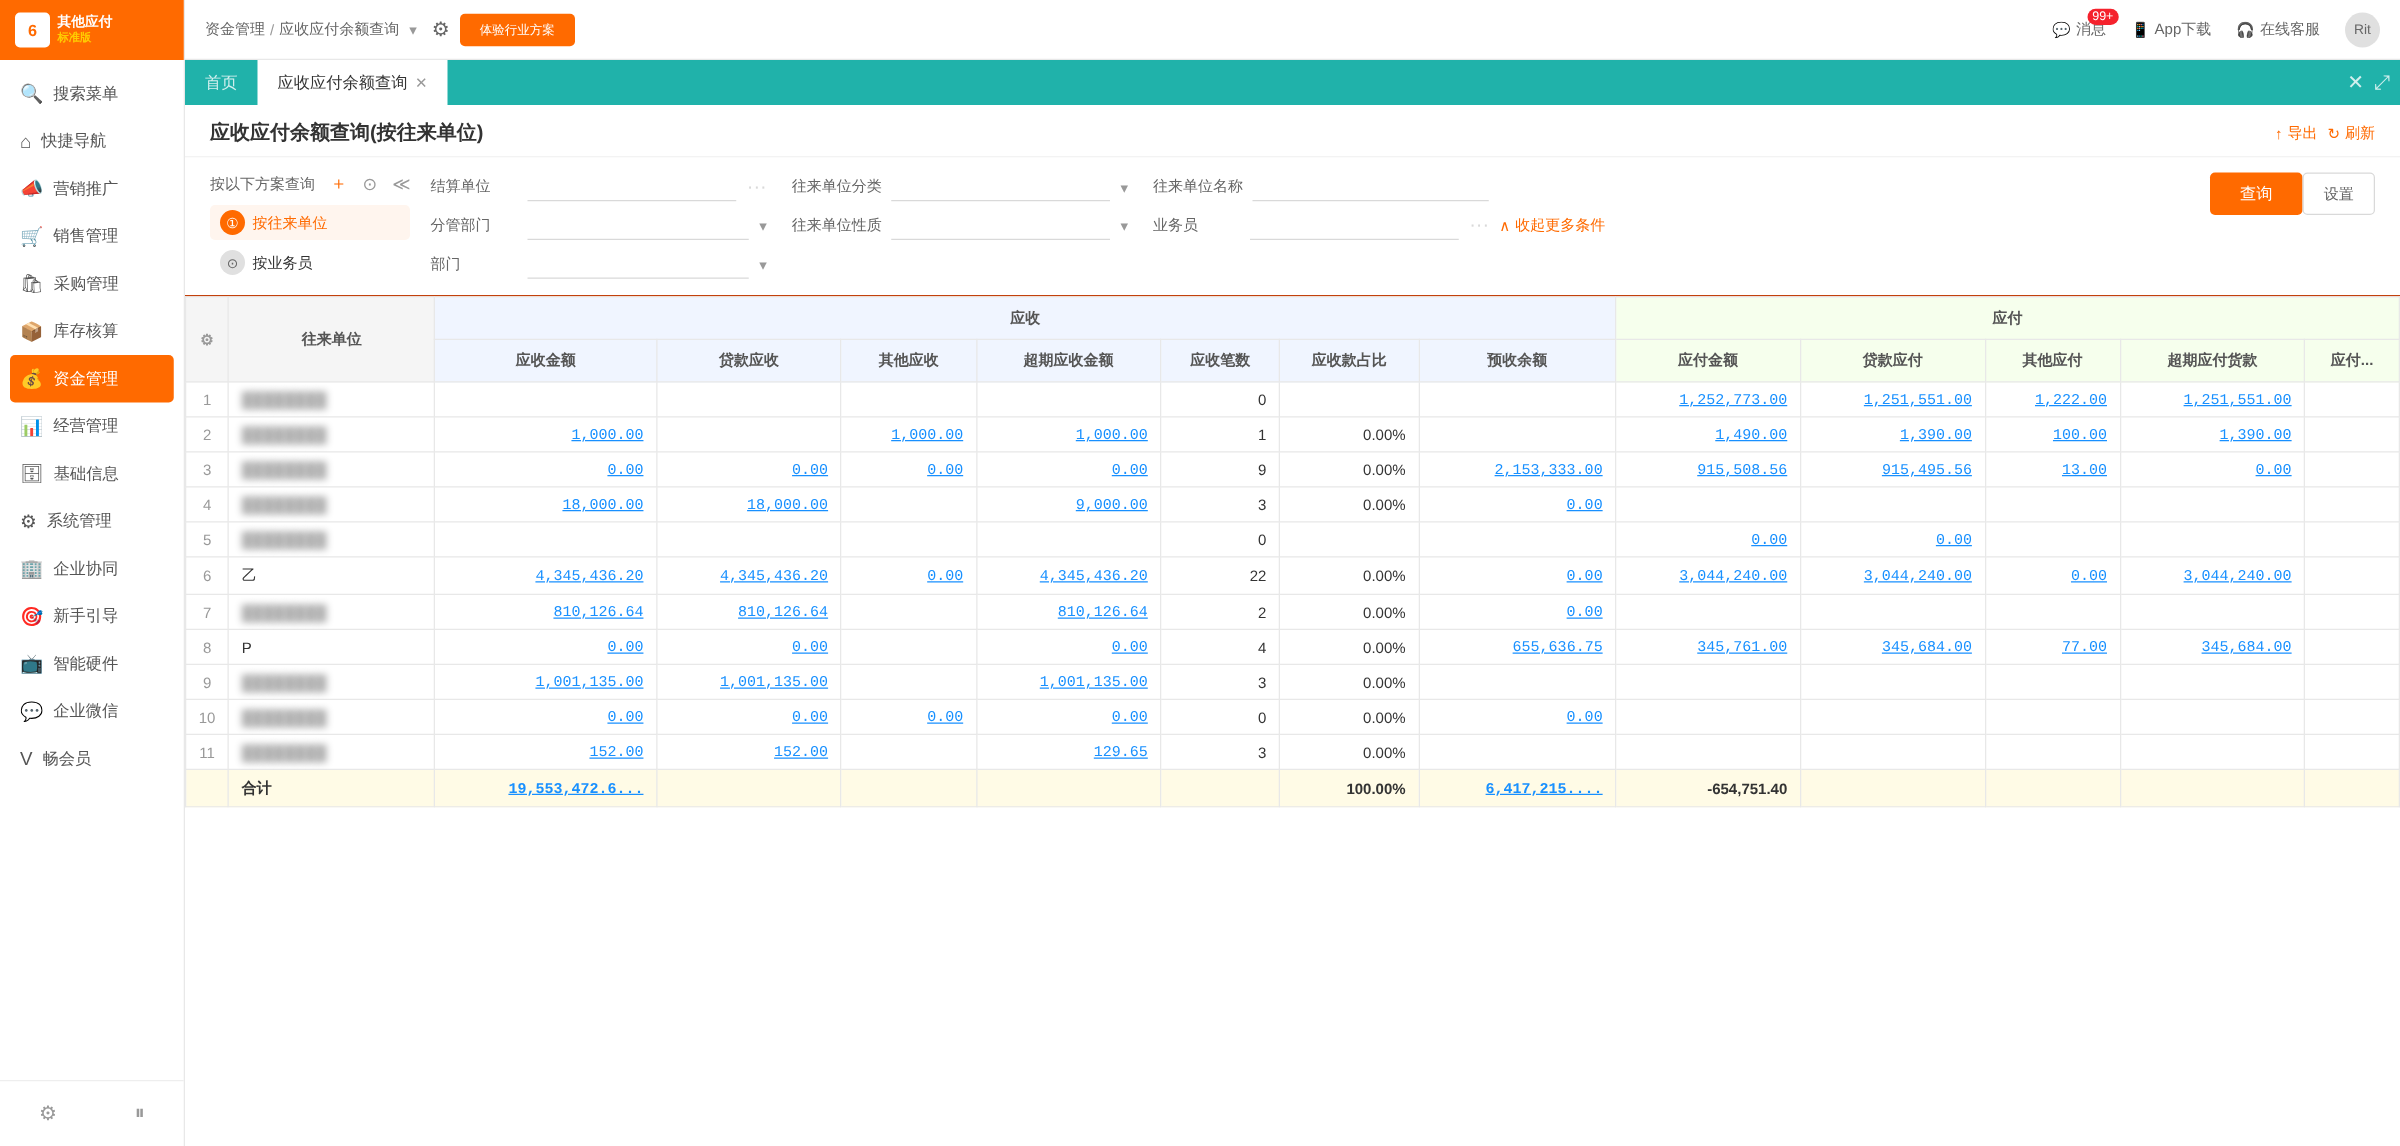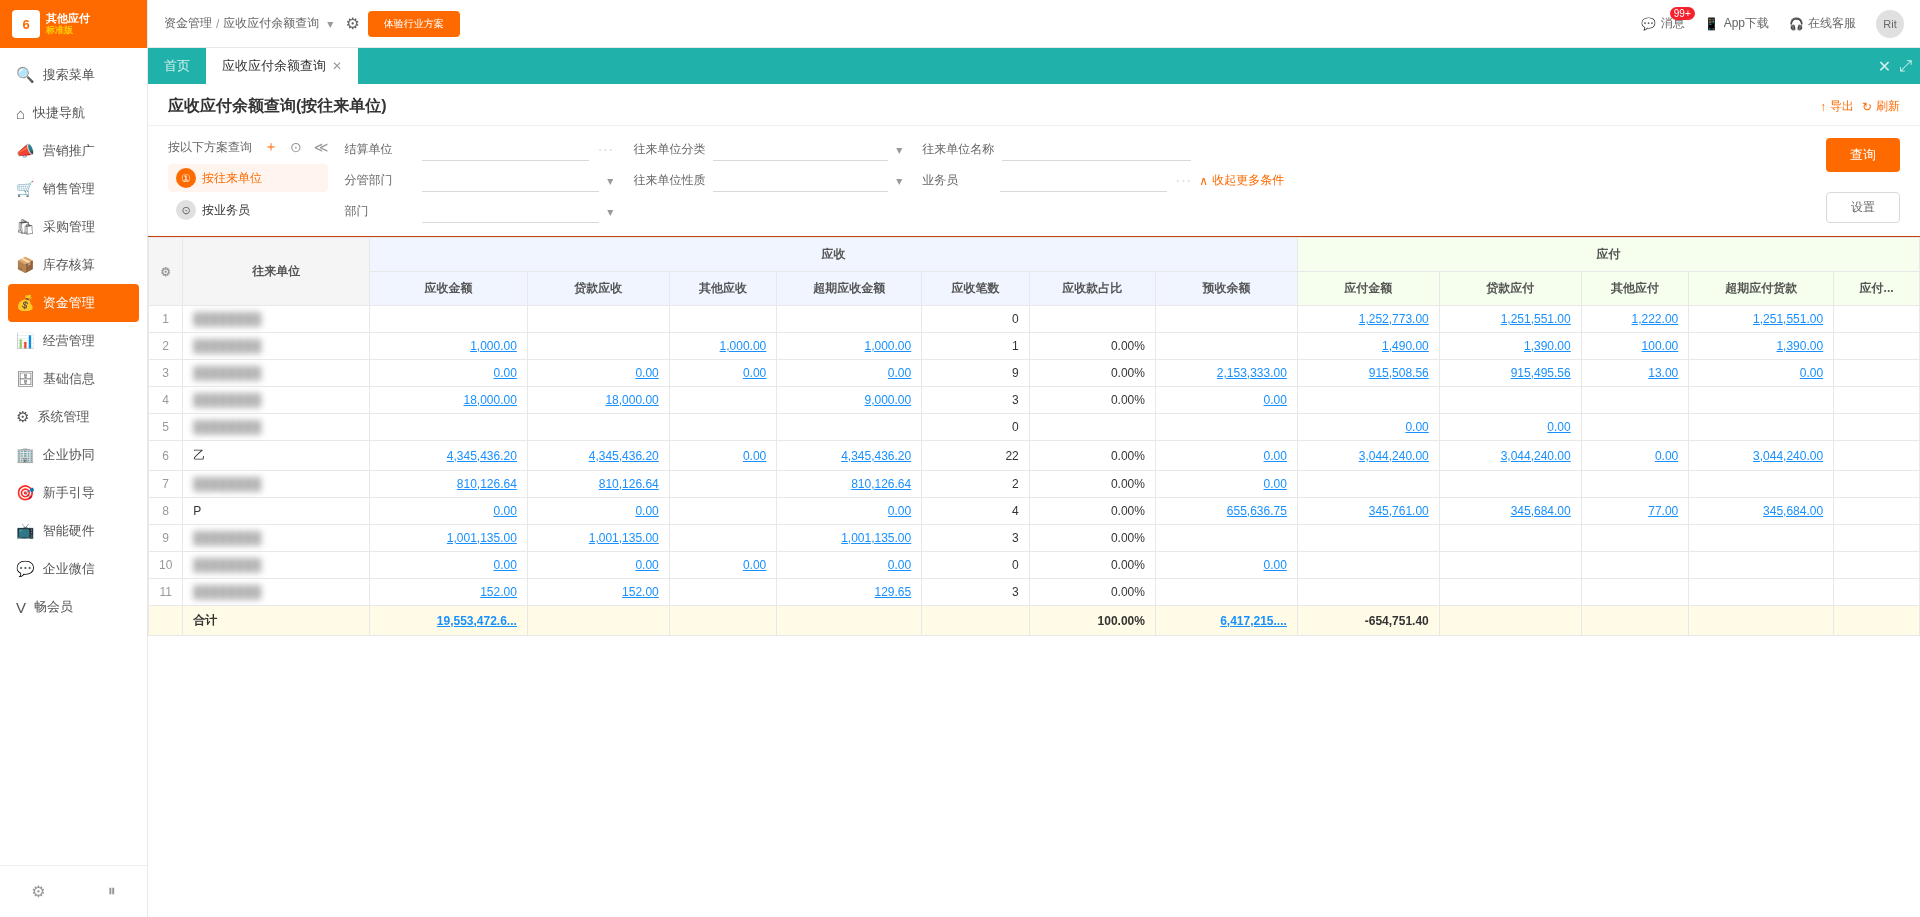--- a/index.html
+++ b/index.html
@@ -117,36 +117,36 @@
     }
 
     .query-btn {
       background: #ff6a00; color: #fff; border: none; padding: 8px 24px;
       border-radius: 4px; cursor: pointer; font-size: 13px; white-space: nowrap;
     }
     .setting-btn {
       background: #fff; color: #666; border: 1px solid #d9d9d9; padding: 6px 16px;
       border-radius: 4px; cursor: pointer; font-size: 12px; white-space: nowrap;
     }
-    .btn-group { display: flex; flex-direction: column; gap: 20px; }
+    .btn-group { display: flex; flex-direction: row; gap: 0; }
 
     
     .table-container { overflow-x: auto; }
     .data-table { width: 100%; border-collapse: collapse; font-size: 12px; }
     .data-table th {
       background: #f5f5f5; border: 1px solid #e8e8e8; padding: 8px 10px;
       color: #555; font-weight: bold; text-align: center; white-space: nowrap;
     }
     .data-table td {
       border: 1px solid #e8e8e8; padding: 6px 10px; color: #333;
       white-space: nowrap; text-align: right;
     }
     .data-table td:nth-child(2) { text-align: left; }
     .data-table td:first-child { text-align: center; color: #999; }
-    .data-table .link-val { color: #1890ff; text-decoration: underline; cursor: pointer; }
+    .data-table .link-val { color: #1890ff; text-decoration: underline; cursor: pointer; font-family: Liberation Mono, monospace; }
     .col-group-header { background: #f0f5ff !important; }
     .col-group-header2 { background: #f6ffed !important; }
     .table-footer td { background: #fffbe6; font-weight: bold; }
     .settings-col { width: 32px; text-align: center; cursor: pointer; }
     .settings-icon { color: #999; cursor: pointer; }
 
     .blurred { color: transparent; text-shadow: 0 0 6px rgba(0,0,0,0.3); user-select: none; }
   </style>
 </head>
 <body>

